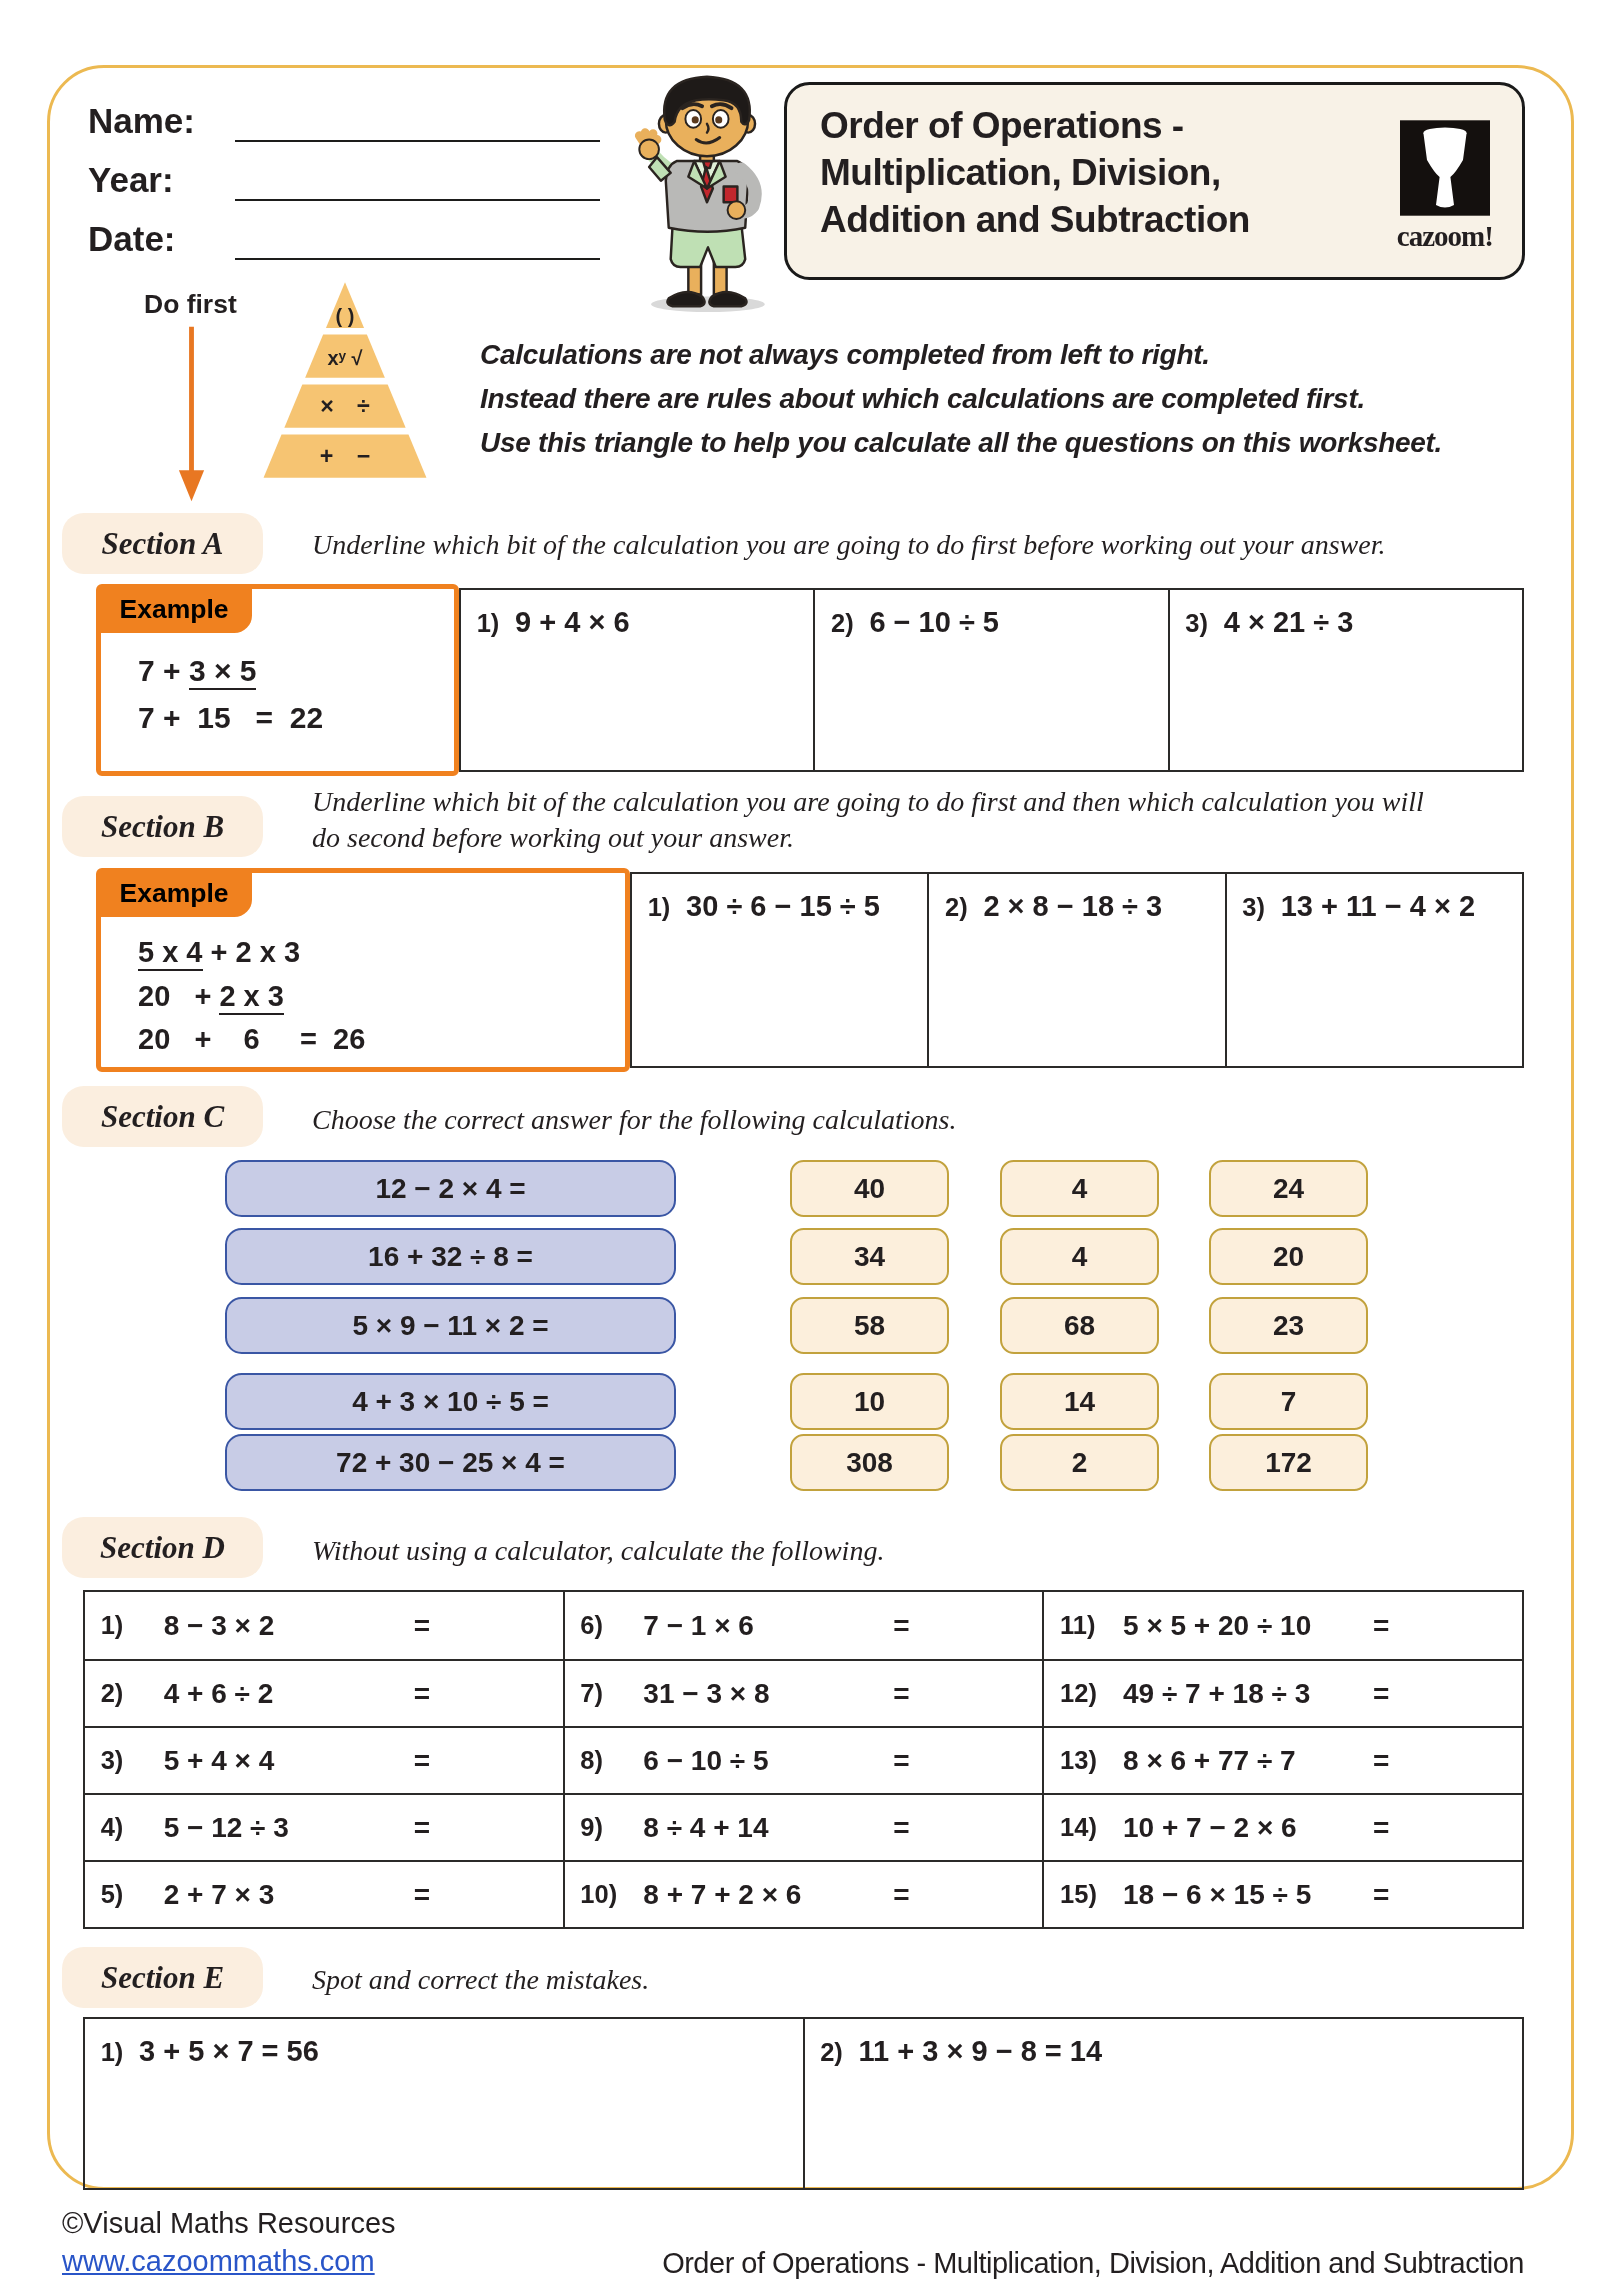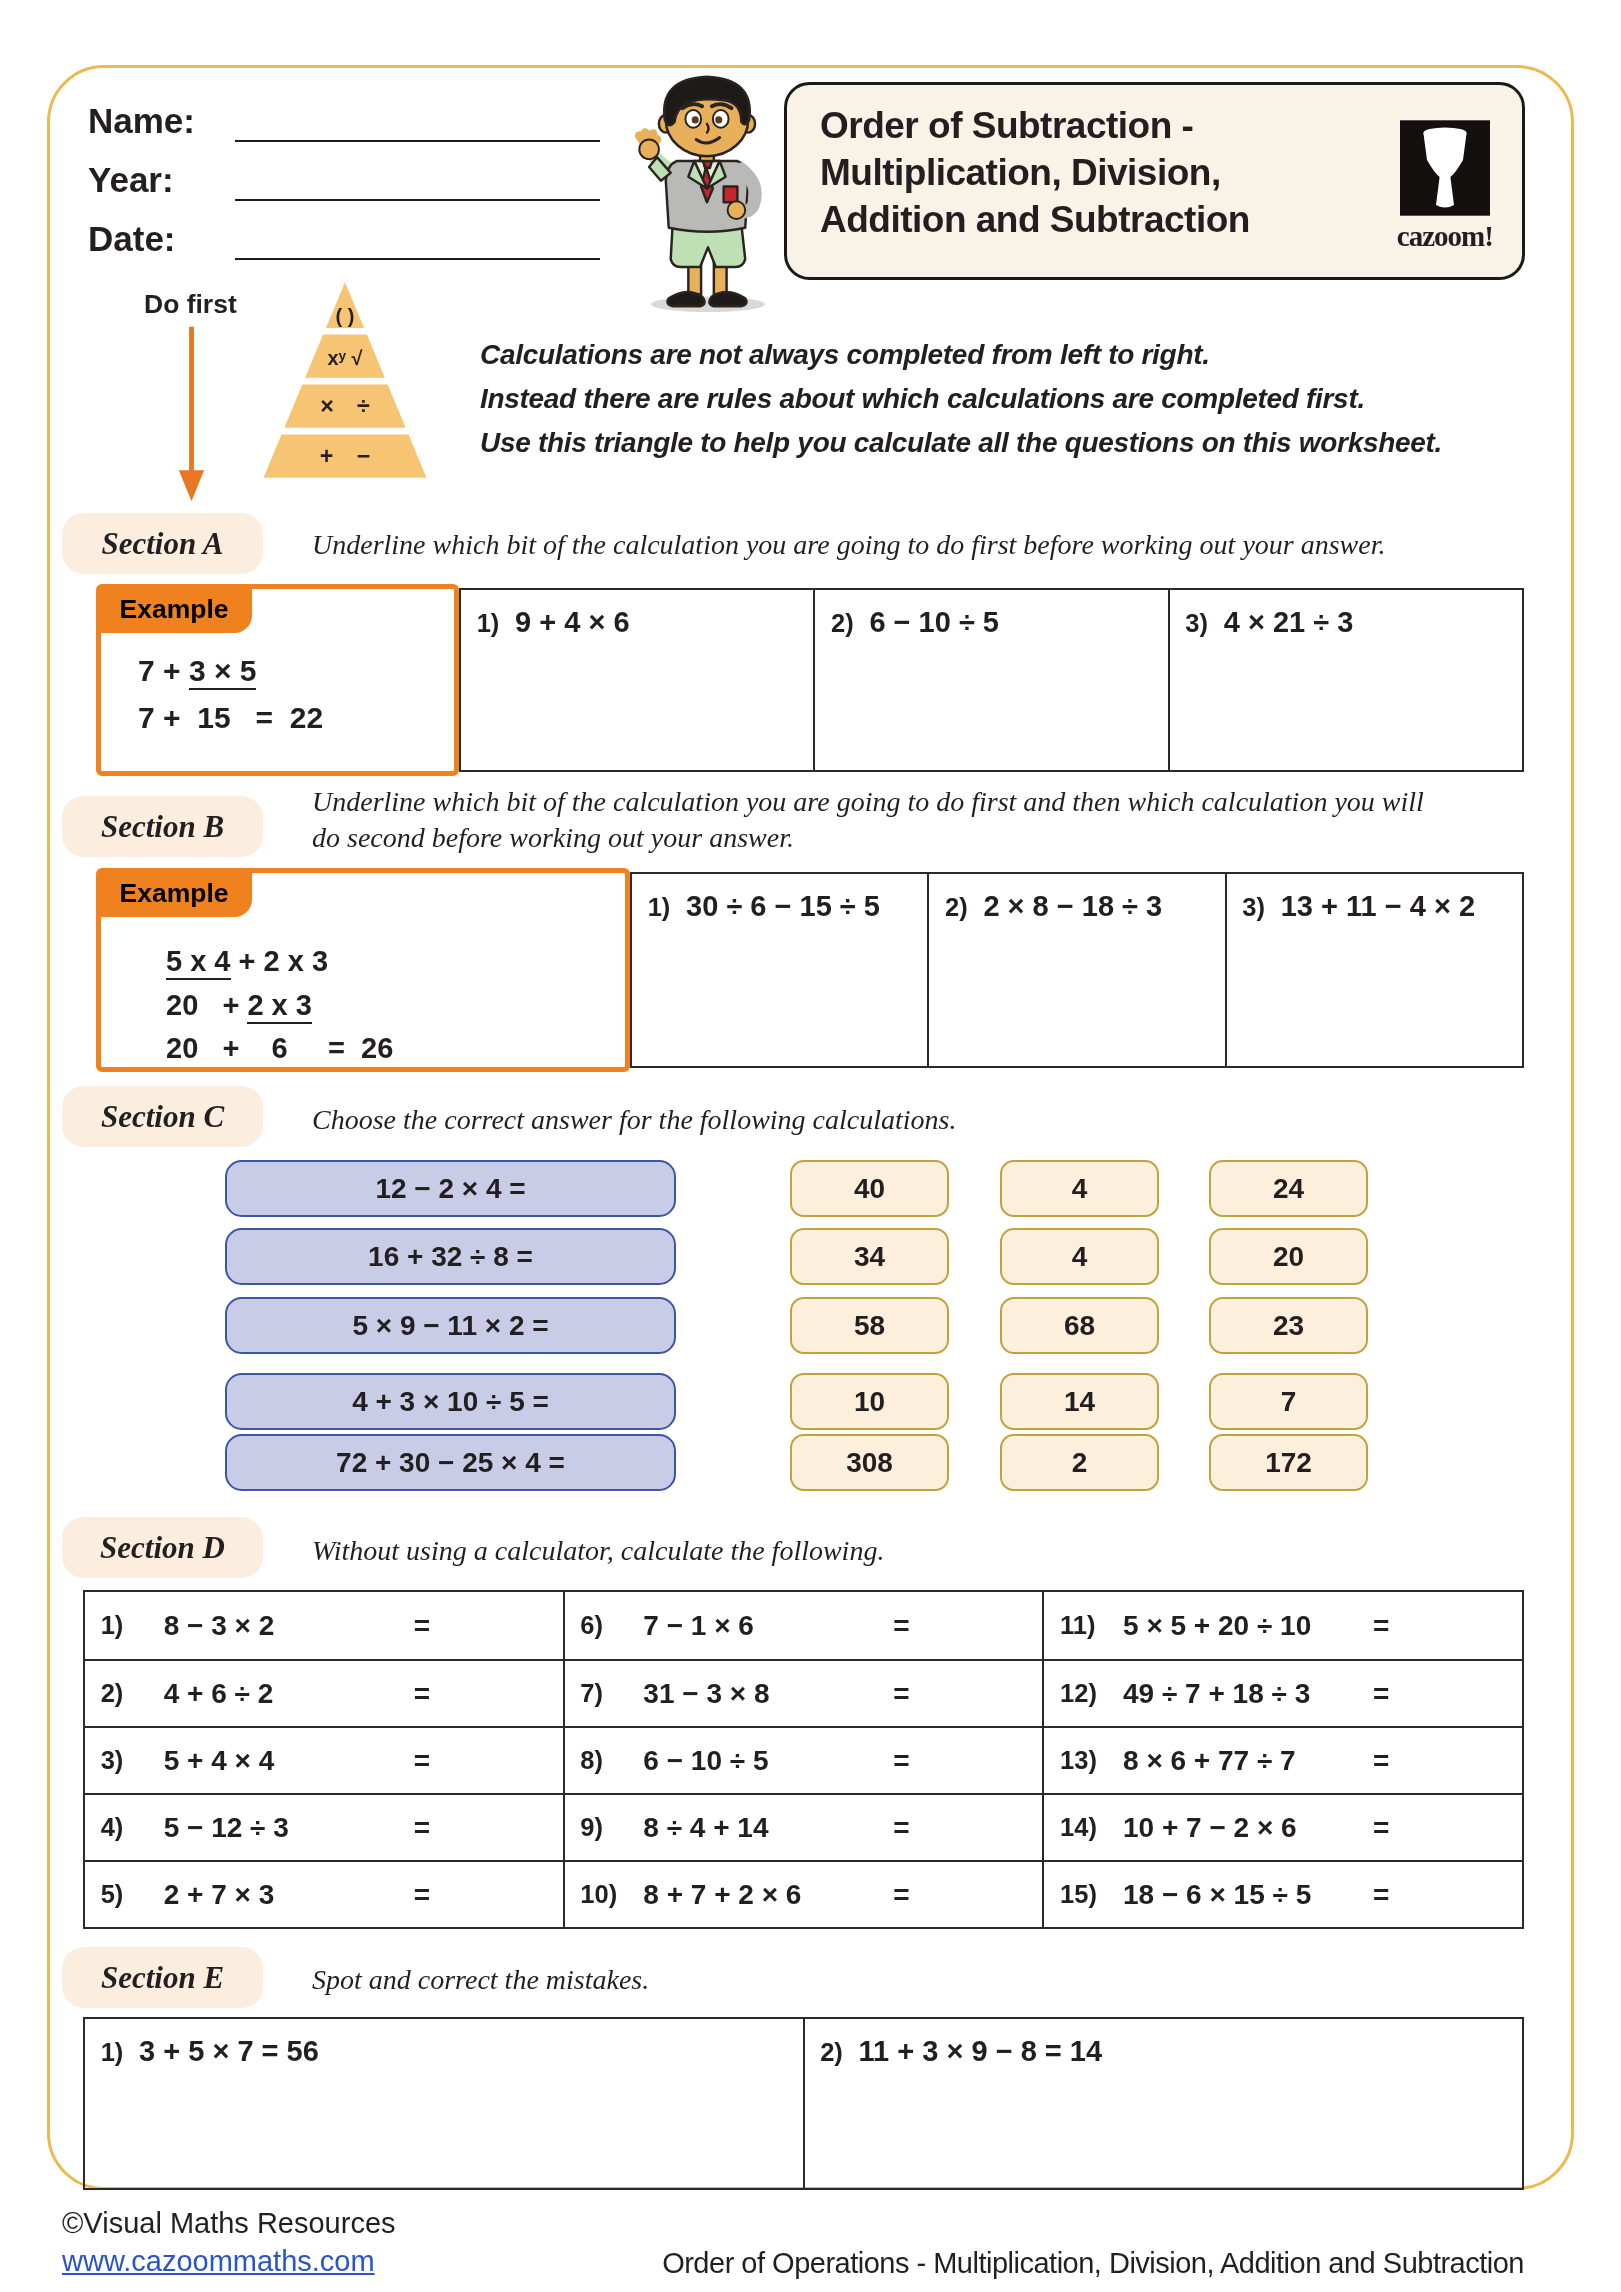--- a/index.html
+++ b/index.html
@@ -143,21 +143,21 @@
       <circle cx="99" cy="58" r="3.6" fill="#5B3A1E" stroke="none"></circle>
       <circle cx="123" cy="58" r="3.6" fill="#5B3A1E" stroke="none"></circle>
 
       <path d="M111,62 q3,5 0,9" fill="none" stroke-width="2.5"></path>
       <path d="M100,78 q11,8 24,-2" fill="none" stroke-width="3"></path>
     </g>
   </svg>
 
   <div class="titlebox">
     <div class="title-text">
-      <span>Order of Subtraction -</span>
+      <span>Order of Operations -</span>
       <span>Multiplication, Division,</span>
       <span>Addition and Subtraction</span>
     </div>
     <div class="logo">
       <svg class="logo-sq" viewBox="0 0 100 106">
         <rect x="0" y="0" width="100" height="106" fill="#14100E"></rect>
         <ellipse cx="50" cy="14" rx="24" ry="6" fill="#fff"></ellipse>
         <path d="M26,14 Q50,20 74,14 L70,44 Q62,58 56,63 L60,94 Q50,100 40,94 L44,63 Q38,58 30,44 Z" fill="#fff"></path>
       </svg>
       <div class="logo-text">cazoom!</div>
@@ -200,21 +200,21 @@
       <div class="qcell"><span class="qnum">3)</span><span class="qexpr">4 × 21 ÷ 3</span></div>
     </div>
 
   <div class="pill" style="top:796px;">Section B</div>
   <div class="instr" style="top:784px;">
     <span>Underline which bit of the calculation you are going to do first and then which calculation you will</span>
     <span>do second before working out your answer.</span>
   </div>
   <div class="ex-box" style="left:96px;top:868px;width:534px;height:204px;">
     <div class="ex-tab">Example</div>
-    <div class="ex-content" id="ex-b" style="top:67px;font-size:29px;line-height:1.5;margin-left:28px;">
+    <div class="ex-content" id="ex-b" style="top:58px;font-size:29px;line-height:1.5;">
         <div class="ex-line"><span class="ul">5 x 4</span><span> + 2 x 3</span></div>
         <div class="ex-line"><span>20   + </span><span class="ul">2 x 3</span></div>
         <div class="ex-line"><span>20   +    6     =  26</span></div>
       </div>
   </div>
   <div class="qtable" style="left:630px;top:872px;width:894px;height:196px;" id="qt-b">
       <div class="qcell"><span class="qnum">1)</span><span class="qexpr">30 ÷ 6 − 15 ÷ 5</span></div>
       <div class="qcell"><span class="qnum">2)</span><span class="qexpr">2 × 8 − 18 ÷ 3</span></div>
       <div class="qcell"><span class="qnum">3)</span><span class="qexpr">13 + 11 − 4 × 2</span></div>
     </div>

